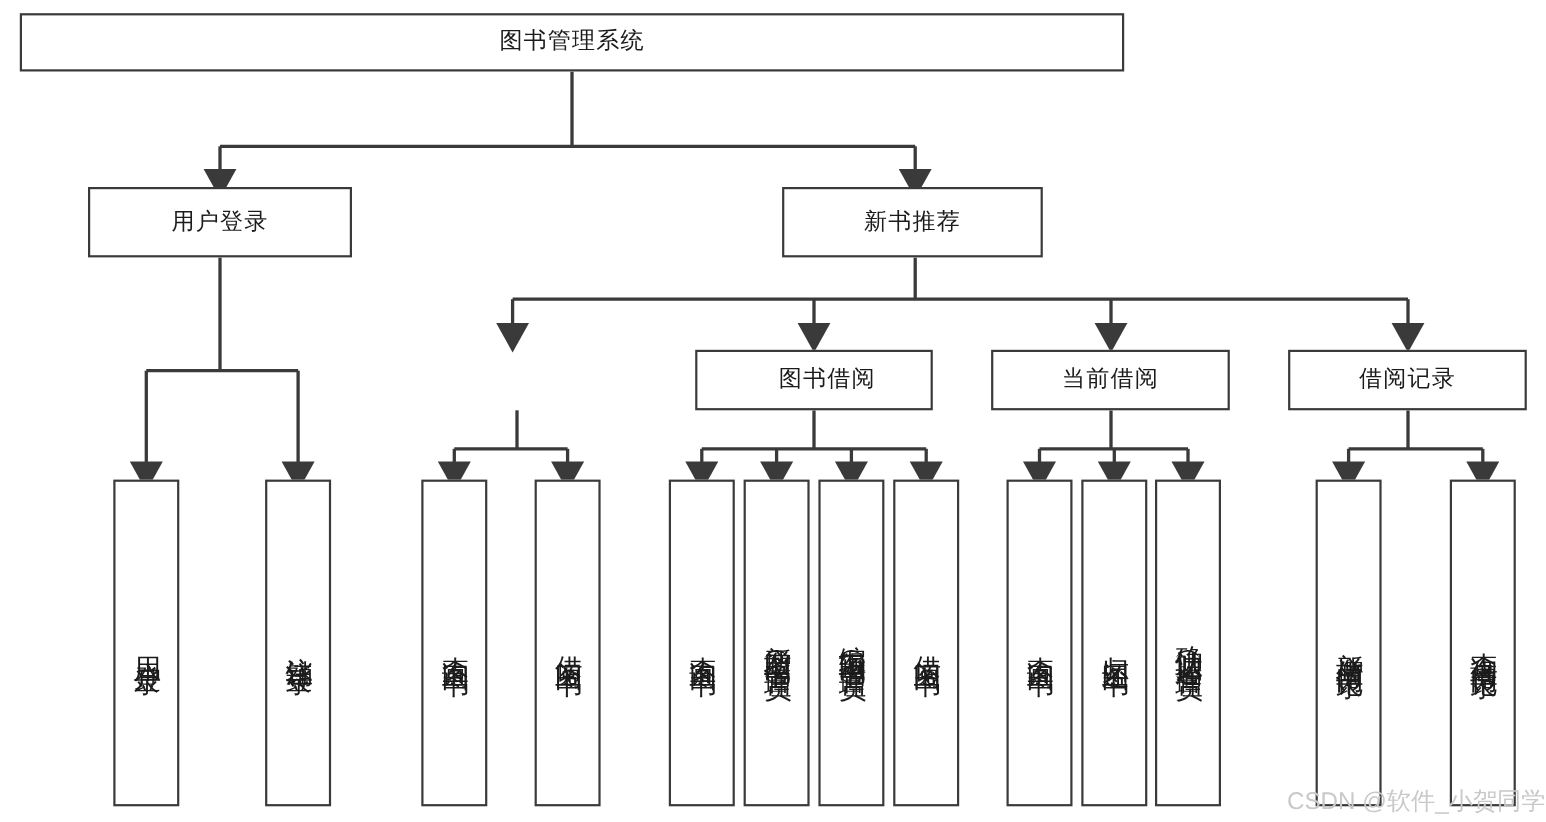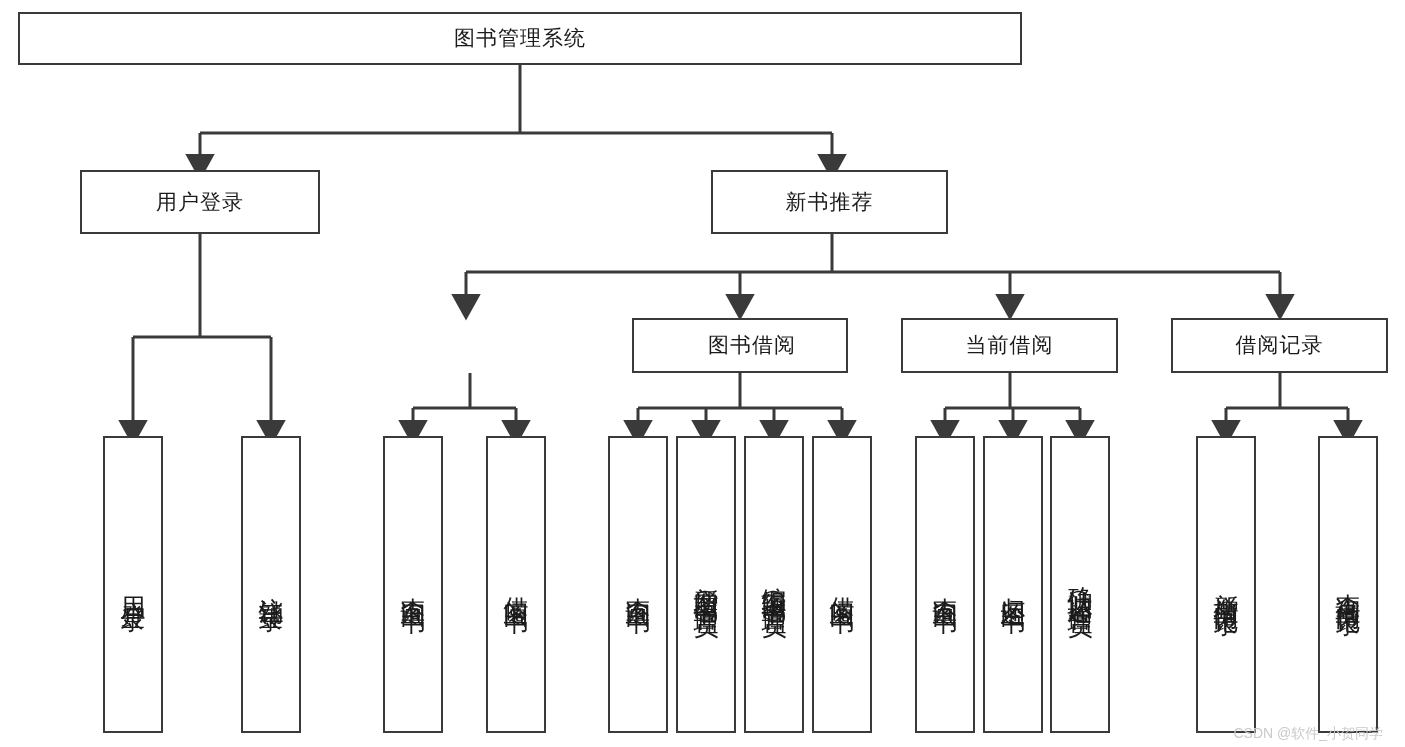--- a/index.html
+++ b/index.html
@@ -39,23 +39,23 @@
     writing-mode:vertical-rl;
     text-orientation:upright;
     font-size:25px;
     line-height:1.0;
     letter-spacing:4px;
     white-space:nowrap;
   }
 
   #watermark{
     position:absolute;
-    right:22px;
+    right:0;
     bottom:4px;
-    font-size:14px;
+    font-size:22px;
     color:#c9c9c9;
     z-index:5;
     white-space:nowrap;
     font-family:"Liberation Sans","DejaVu Sans",sans-serif;
   }
 </style>
 </head>
 <body>
 
 <div id="stage">

